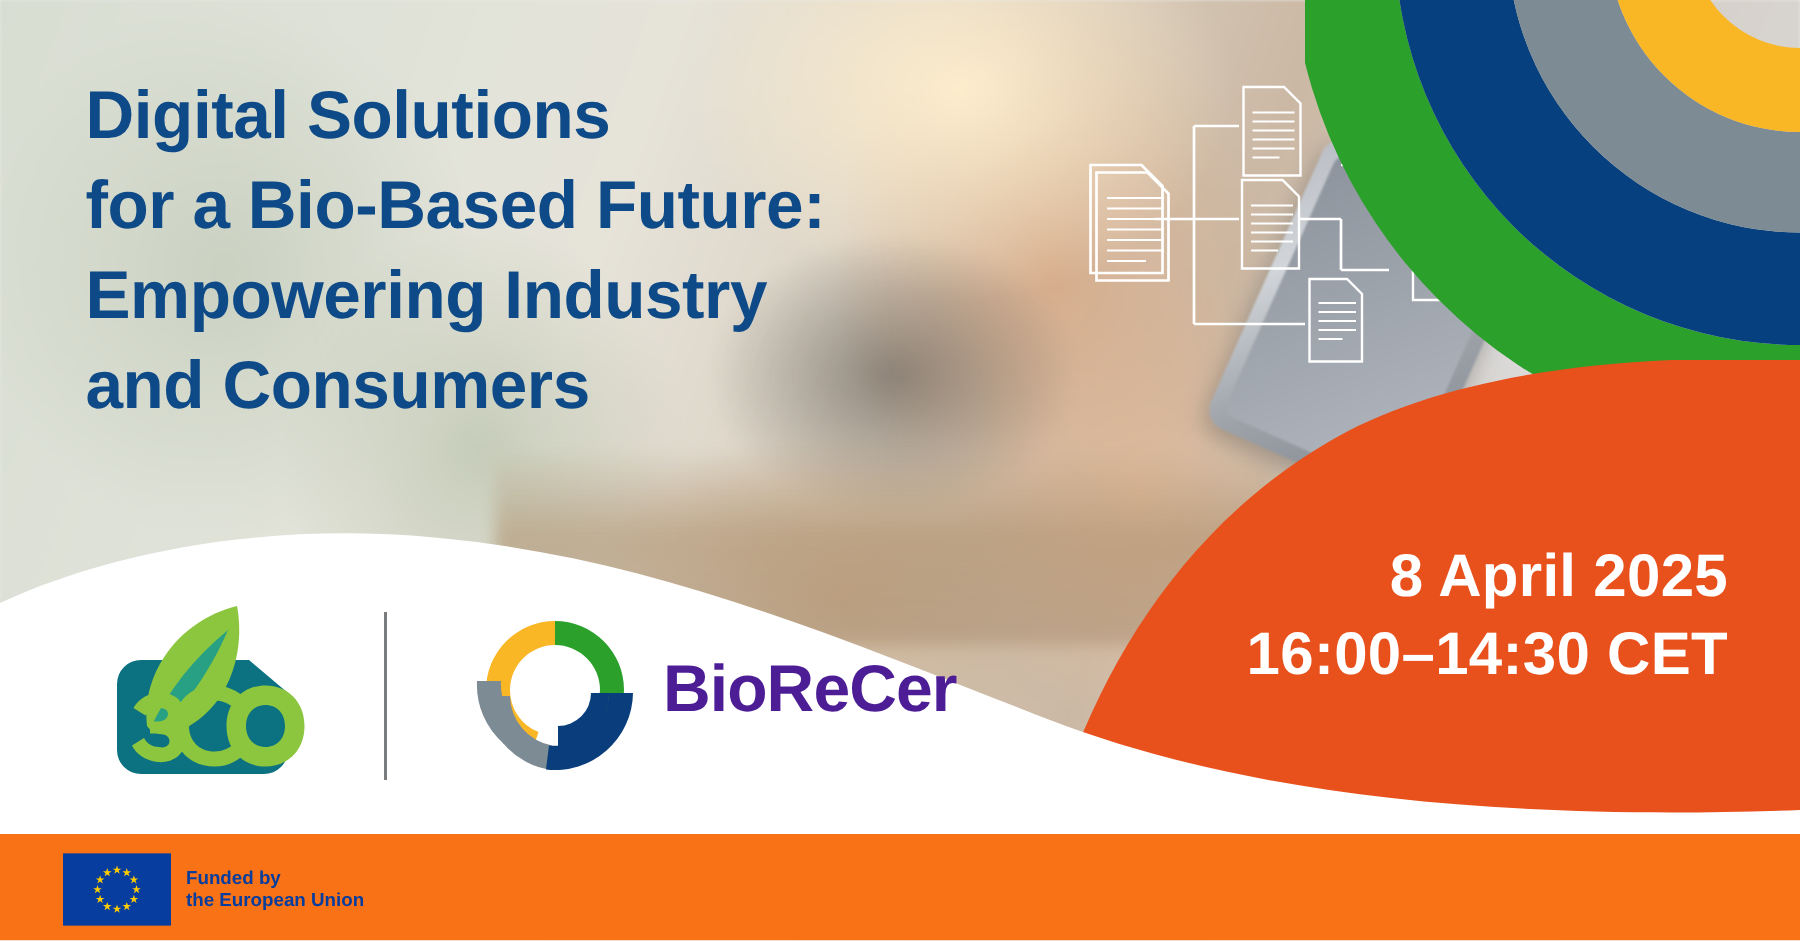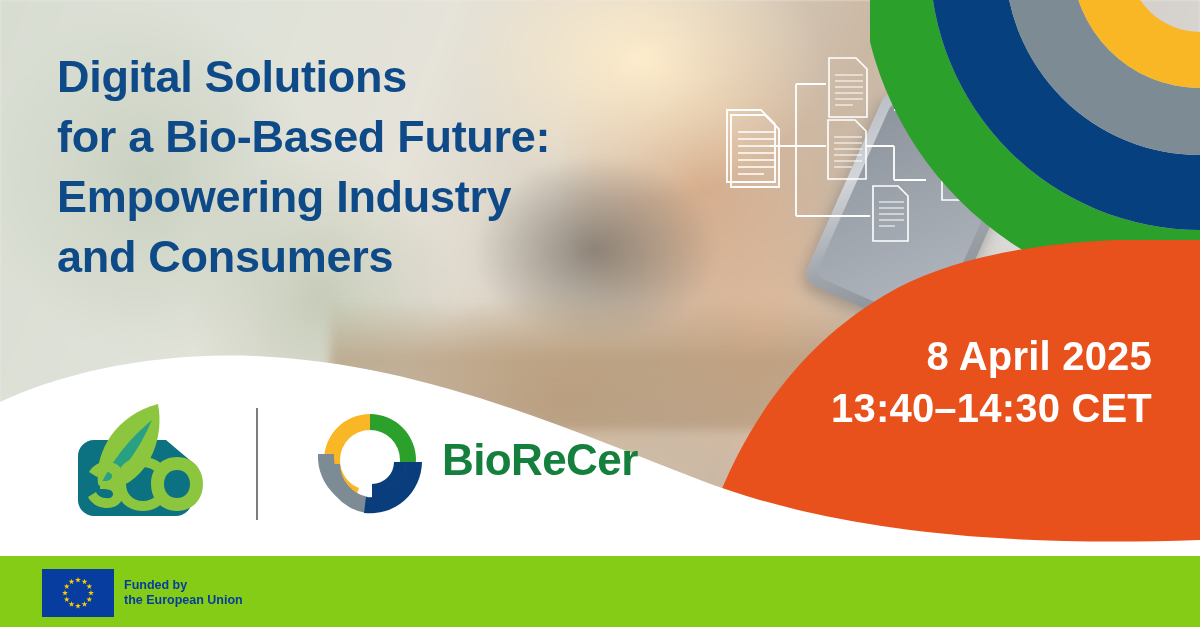--- a/index.html
+++ b/index.html
@@ -77,41 +77,41 @@
   }
 
   
   .docflow{position:absolute;left:698px;top:48px;width:290px;height:230px;}
 
   
   .date-block{
     position:absolute;right:48px;top:330px;width:420px;
     text-align:right;color:#ffffff;font-weight:bold;
   }
-  .date-block .l1{font-size:40px;line-height:52px;letter-spacing:.2px;}
+  .date-block .l1{font-size:40px;line-height:52px;letter-spacing:.2px;margin-top:28px;}
   .date-block .l2{font-size:40px;line-height:52px;letter-spacing:.2px;}
   .date-block .l3{font-size:40px;line-height:52px;letter-spacing:.2px;}
 
   
   .logo-3co{position:absolute;left:60px;top:402px;width:150px;height:120px;}
   .divider{
     position:absolute;left:256px;top:408px;width:2px;height:112px;
     background:#7a7d80;
   }
   .logo-biorecer{position:absolute;left:316px;top:404px;height:112px;display:flex;align-items:center;gap:18px;}
   .biorecer-mark{width:108px;height:108px;flex:0 0 auto;}
   .biorecer-text{
-    color:#15803d;font-size:44px;font-weight:bold;letter-spacing:-.6px;
+    color:#4c1d95;font-size:44px;font-weight:bold;letter-spacing:-.6px;
     white-space:nowrap;
   }
 
   
   .footer{
     position:absolute;left:0;bottom:0;width:1200px;height:71px;
-    background:#84cc16;
+    background:#f97316;
   }
   .eu-logo{position:absolute;left:42px;top:13px;display:flex;align-items:center;gap:10px;}
   .eu-flag{
     width:72px;height:48px;background:#063d9e;position:relative;flex:0 0 auto;
   }
   .eu-flag svg{position:absolute;inset:0;}
   .eu-text{
     color:#063d9e;font-size:12.5px;font-weight:bold;line-height:15px;
     white-space:pre-line;
   }
@@ -201,21 +201,21 @@
     </svg>
   </div>
 
   <div class="title">Digital Solutions
 for a Bio-Based Future:
 Empowering Industry
 and Consumers</div>
 
   <div class="date-block">
     <div class="l1">8 April 2025</div>
-    <div class="l2">13:40–14:30 CET</div>
+    <div class="l2">16:00–14:30 CET</div>
   </div>
 
   <div class="logo-3co">
     <svg width="150" height="120" viewBox="0 0 150 120">
       <path d="M18,38 h88 l26,22 v38 a16,16 0 0 1 -16,16 h-82 a16,16 0 0 1 -16,-16 v-44 a16,16 0 0 1 16,-16 z" fill="#0c7180"></path>
       <path d="M38,82 C34,48 58,12 98,2 C104,34 92,72 58,86 C50,89 42,88 38,82 Z" fill="#8cc63f"></path>
       <path d="M40,84 C52,58 70,36 92,18 C78,50 62,70 44,86 Z" fill="#16998f" opacity=".85"></path>
       <g fill="#8cc63f">
         <path d="M29,70 C33,63 41,59 49,60 C59,61 64,68 62,75 C61,79 58,82 54,83 C59,84 63,88 63,93 C63,101 55,107 45,106 C37,105 31,101 28,95 l8,-5 c2,4 6,6 10,6 c4,1 7,-1 7,-4 c0,-3 -3,-5 -8,-5 h-5 v-8 h5 c4,0 7,-2 7,-5 c0,-3 -3,-4 -6,-4 c-4,0 -7,2 -9,5 z"></path>
         <path d="M97,71 c-4,-4 -9,-6 -14,-6 c-10,0 -17,7 -17,17 c0,10 7,17 17,17 c5,0 10,-2 14,-6 l7,7 c-6,6 -13,9 -21,9 c-16,0 -27,-11 -27,-27 c0,-16 11,-27 27,-27 c8,0 15,3 21,9 z"></path>

